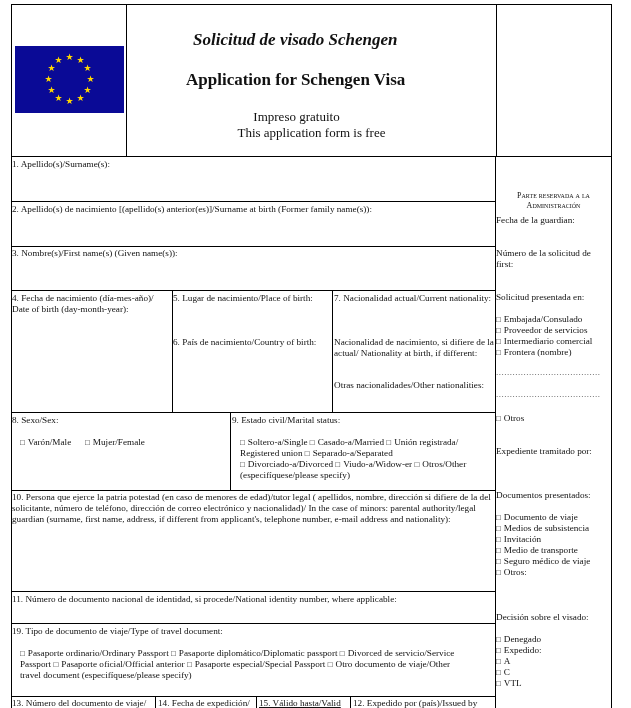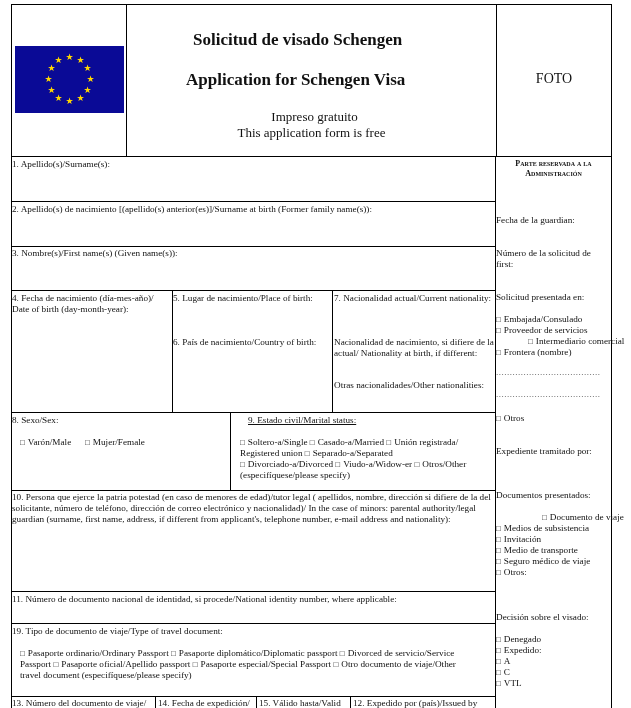--- a/index.html
+++ b/index.html
@@ -5,21 +5,21 @@
   html, body { margin:0; padding:0; background:#ffffff; }
   body { width:631px; height:708px; overflow:hidden; position:relative;
          font-family:"Liberation Serif", "DejaVu Serif", serif; color:#111; }
   .abs { position:absolute; box-sizing:border-box; }
   .ln { position:absolute; background:#000; }
   .t { position:absolute; font-size:9.2px; line-height:11px; white-space:nowrap; }
   .tw { position:absolute; font-size:9.2px; line-height:11px; white-space:normal; }
   .h1 { position:absolute; font-weight:bold; font-size:17px; white-space:nowrap; }
   .sub { position:absolute; font-size:13px; line-height:15px; text-align:center; }
   .cb::before { content:"\25A1"; font-size:8px; margin-right:3px; }
-  .sc { font-variant:small-caps; font-weight:bold; }
+  .sc { font-variant:small-caps; font-weight:normal;margin-top:32px; }
   .flag { position:absolute; left:15px; top:46px; width:109px; height:67px; background:#0a0a96; }
   .star { position:absolute; color:#ffd700; font-size:9px; line-height:9px; width:9px; text-align:center; }
   .photo { position:absolute; font-size:14px; line-height:16px; text-align:center; }
   .dots { position:absolute; font-size:9px; letter-spacing:0.5px; color:#444; }
   input.fld { position:absolute; border:none; background:transparent; outline:none; padding:0; font-family:inherit; font-size:10px; }
 </style>
 </head>
 <body>
 
 <div class="ln" style="left:11px;top:4px;width:600px;height:1px;"></div>
@@ -59,27 +59,26 @@
   <span class="star" style="left:68px;top:40px;">★</span>
   <span class="star" style="left:61px;top:48px;">★</span>
   <span class="star" style="left:50px;top:51px;">★</span>
   <span class="star" style="left:39px;top:48px;">★</span>
   <span class="star" style="left:32px;top:40px;">★</span>
   <span class="star" style="left:29px;top:29px;">★</span>
   <span class="star" style="left:32px;top:18px;">★</span>
   <span class="star" style="left:39px;top:10px;">★</span>
 </div>
 
-<div class="h1" style="left:193px;top:30px;">Solicitud de visado Schengen</div>
+<div class="h1" style="left:193px;top:30px;font-style:italic;">Solicitud de visado Schengen</div>
 <div class="h1" style="left:186px;top:70px;">Application for Schengen Visa</div>
-<div class="sub" style="left:130px;top:109px;width:369px;text-align:center;">Impreso gratuito</div>
+<div class="sub" style="left:112px;top:109px;width:369px;text-align:center;">Impreso gratuito</div>
 <div class="sub" style="left:127px;top:125px;width:369px;">This application form is free</div>
 
 <div class="abs" style="left:497px;top:5px;width:114px;height:151px;">
-  <div class="photo" style="left:0;top:66px;width:114px;">FOTO</div>
 </div>
 
 <div class="t" style="left:12px;top:159px;">1. Apellido(s)/Surname(s):</div>
 <input class="fld" style="left: 14px; top: 172px; width: 478px; height: 26px;">
 
 <div class="t" style="left:12px;top:204px;">2. Apellido(s) de nacimiento [(apellido(s) anterior(es)]/Surname at birth (Former family name(s)):</div>
 <input class="fld" style="left: 14px; top: 217px; width: 478px; height: 26px;">
 
 <div class="t" style="left:12px;top:248px;">3. Nombre(s)/First name(s) (Given name(s)):</div>
 <input class="fld" style="left: 14px; top: 261px; width: 478px; height: 26px;">
@@ -97,21 +96,21 @@
 <input class="fld" style="left: 336px; top: 316px; width: 155px; height: 18px;">
 <div class="tw" style="left:334px;top:337px;width:162px;">Nacionalidad de nacimiento, si difiere de la actual/ Nationality at birth, if different:</div>
 <input class="fld" style="left: 336px; top: 360px; width: 155px; height: 16px;">
 <div class="t" style="left:334px;top:380px;">Otras nacionalidades/Other nationalities:</div>
 <input class="fld" style="left: 336px; top: 393px; width: 155px; height: 16px;">
 
 <div class="t" style="left:12px;top:415px;">8. Sexo/Sex:</div>
 <div class="t cb" style="left:20px;top:437px;">Varón/Male</div>
 <div class="t cb" style="left:85px;top:437px;">Mujer/Female</div>
 
-<div class="t" style="left:248px;top:415px;text-decoration:underline;">9. Estado civil/Marital status:</div>
+<div class="t" style="left:232px;top:415px;">9. Estado civil/Marital status:</div>
 <div class="t" style="left:240px;top:437px;">
   <span class="cb">Soltero-a/Single</span>
   <span class="cb">Casado-a/Married</span>
   <span class="cb">Unión registrada/</span>
 </div>
 <div class="t" style="left:240px;top:448px;">
   <span>Registered union</span>
   <span class="cb">Separado-a/Separated</span>
 </div>
 <div class="t" style="left:240px;top:459px;">
@@ -128,54 +127,54 @@
 <input class="fld" style="left: 14px; top: 607px; width: 478px; height: 14px;">
 
 <div class="t" style="left:12px;top:626px;">19. Tipo de documento de viaje/Type of travel document:</div>
 <div class="t" style="left:20px;top:648px;">
   <span class="cb">Pasaporte ordinario/Ordinary Passport</span>
   <span class="cb">Pasaporte diplomático/Diplomatic passport</span>
   <span class="cb">Divorced de servicio/Service</span>
 </div>
 <div class="t" style="left:20px;top:659px;">
   <span>Passport</span>
-  <span class="cb">Pasaporte oficial/Apellido passport</span>
+  <span class="cb">Pasaporte oficial/Official anterior</span>
   <span class="cb">Pasaporte especial/Special Passport</span>
   <span class="cb">Otro documento de viaje/Other</span>
 </div>
 <div class="t" style="left:20px;top:670px;">travel document (especifíquese/please specify)</div>
 
 <div class="t" style="left:12px;top:698px;">13. Número del documento de viaje/</div>
 <div class="t" style="left:158px;top:698px;">14. Fecha de expedición/</div>
-<div class="t" style="left:259px;top:698px;">15. Válido hasta/Valid</div>
+<div class="t" style="left:259px;top:698px;text-decoration:underline;">15. Válido hasta/Valid</div>
 <div class="t" style="left:353px;top:698px;">12. Expedido por (país)/Issued by</div>
 
 <div class="abs" style="left:496px;top:157px;width:115px;height:551px;">
   <div style="position:absolute;left:0;top:2px;width:115px;text-align:center;font-size:8px;line-height:10px;" class="sc">
     <div>Parte reservada a la</div>
     <div>Administración</div>
   </div>
 
   <div class="t" style="left:0;top:58px;">Fecha de la guardian:</div>
   <div class="t" style="left:0;top:91px;">Número de la solicitud de</div>
   <div class="t" style="left:0;top:102px;">first:</div>
 
   <div class="t" style="left:0;top:135px;">Solicitud presentada en:</div>
   <div class="t cb" style="left:0;top:157px;">Embajada/Consulado</div>
   <div class="t cb" style="left:0;top:168px;">Proveedor de servicios</div>
-  <div class="t cb" style="left:0;top:179px;margin-left:32px;">Intermediario comercial</div>
+  <div class="t cb" style="left:0;top:179px;">Intermediario comercial</div>
   <div class="t cb" style="left:0;top:190px;">Frontera (nombre)</div>
   <div class="dots" style="left:0;top:210px;">......................................</div>
   <div class="dots" style="left:0;top:232px;">......................................</div>
   <div class="t cb" style="left:0;top:256px;">Otros</div>
 
   <div class="t" style="left:0;top:289px;">Expediente tramitado por:</div>
 
   <div class="t" style="left:0;top:333px;">Documentos presentados:</div>
-  <div class="t cb" style="left:0;top:355px;margin-left:46px;">Documento de viaje</div>
+  <div class="t cb" style="left:0;top:355px;">Documento de viaje</div>
   <div class="t cb" style="left:0;top:366px;">Medios de subsistencia</div>
   <div class="t cb" style="left:0;top:377px;">Invitación</div>
   <div class="t cb" style="left:0;top:388px;">Medio de transporte</div>
   <div class="t cb" style="left:0;top:399px;">Seguro médico de viaje</div>
   <div class="t cb" style="left:0;top:410px;">Otros:</div>
 
   <div class="t" style="left:0;top:455px;">Decisión sobre el visado:</div>
   <div class="t cb" style="left:0;top:477px;">Denegado</div>
   <div class="t cb" style="left:0;top:488px;">Expedido:</div>
   <div class="t cb" style="left:0;top:499px;">A</div>

